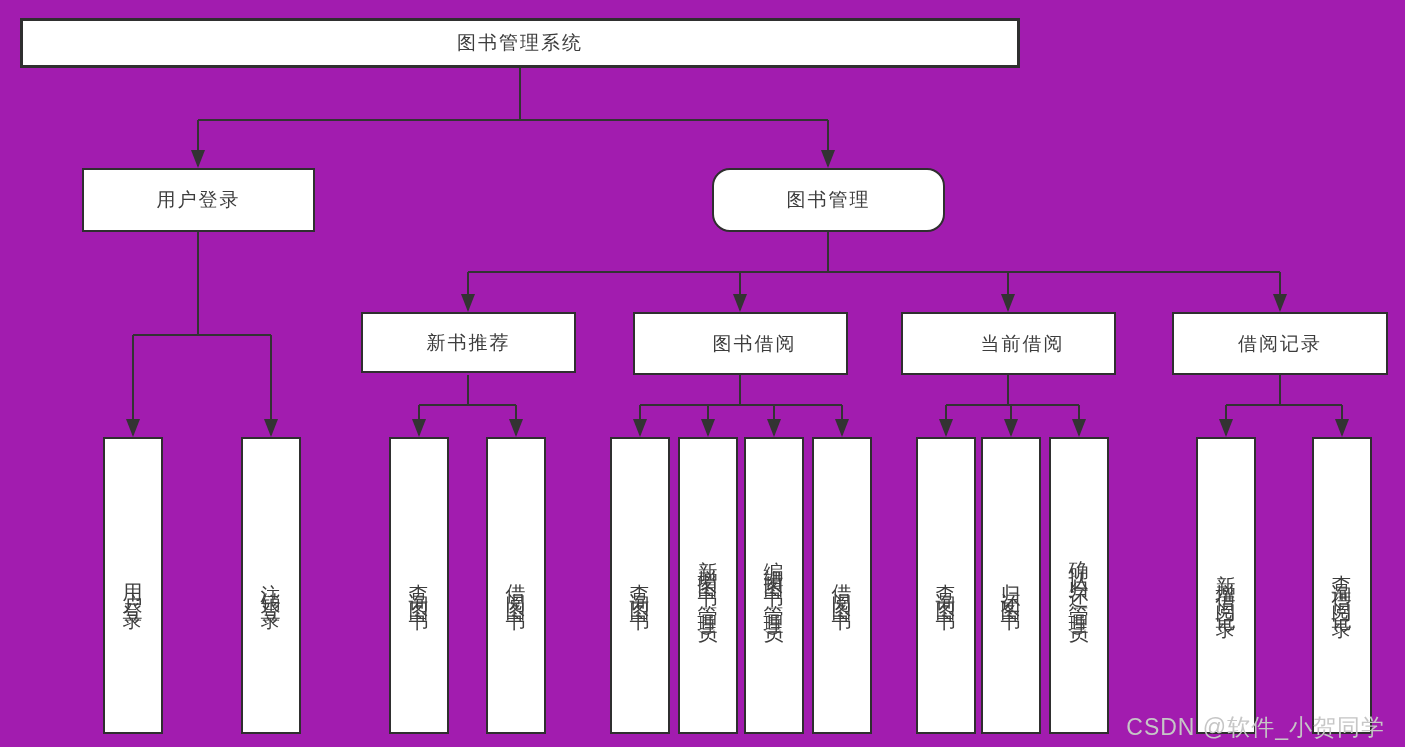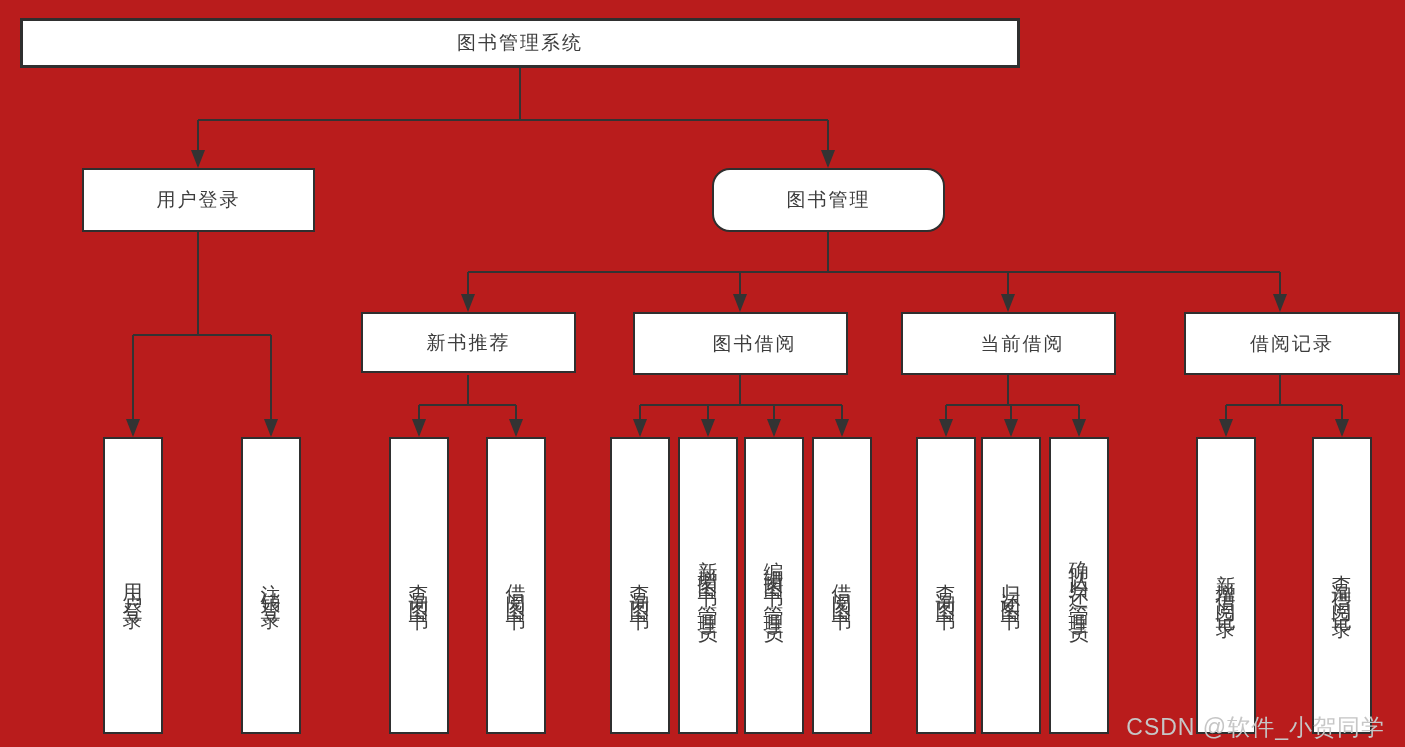--- a/index.html
+++ b/index.html
@@ -1,17 +1,17 @@
 <!DOCTYPE html>
 <html><head>
 <meta charset="utf-8">
 <style>
   html,body{margin:0;padding:0;background:#ffffff;}
   body{font-family:"Liberation Sans","DejaVu Sans",sans-serif;}
-  .canvas{position:relative;width:1405px;height:747px;background:#b91c1c;overflow:hidden;}
+  .canvas{position:relative;width:1405px;height:747px;background:#a21caf;overflow:hidden;}
   svg.connectors{position:absolute;left:0;top:0;pointer-events:none;}
   .node{
     position:absolute;
     box-sizing:border-box;
     background:#ffffff;
     border:2px solid #2f2f2f;
     display:flex;
     align-items:center;
     justify-content:center;
     color:#3d3d3d;
@@ -92,21 +92,21 @@
   </svg>
 
   <div class="node h root" style="left:20px;top:18px;width:1000px;height:50px;">图书管理系统</div>
 
   <div class="node h" style="left:82px;top:168px;width:233px;height:64px;">用户登录</div>
   <div class="node h" style="left:712px;top:168px;width:233px;height:64px;border-radius:18px;">图书管理</div>
 
   <div class="node h" style="left:361px;top:312px;width:215px;height:61px;">新书推荐</div>
   <div class="node h" style="left:633px;top:312px;width:215px;height:63px;padding-left:28px;">图书借阅</div>
   <div class="node h" style="left:901px;top:312px;width:215px;height:63px;padding-left:28px;">当前借阅</div>
-  <div class="node h" style="left:1172px;top:312px;width:216px;height:63px;margin-left:12px;">借阅记录</div>
+  <div class="node h" style="left:1172px;top:312px;width:216px;height:63px;">借阅记录</div>
 
   <div class="node v" style="left:103px;top:437px;">
     <span class="vtext">用户登录</span>
   </div>
   <div class="node v" style="left:241px;top:437px;">
     <span class="vtext">注销登录</span>
   </div>
 
   <div class="node v" style="left:389px;top:437px;">
     <span class="vtext">查询图书</span>

